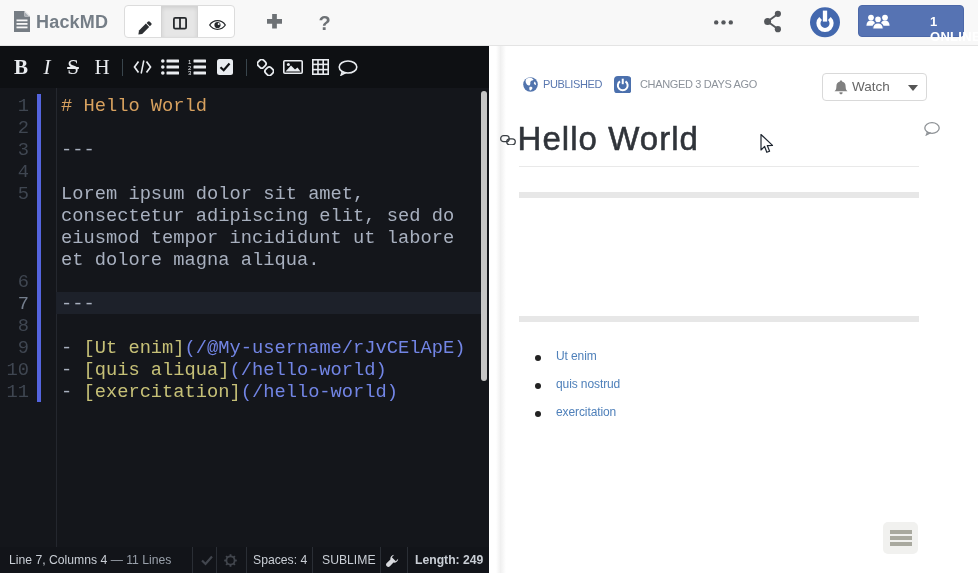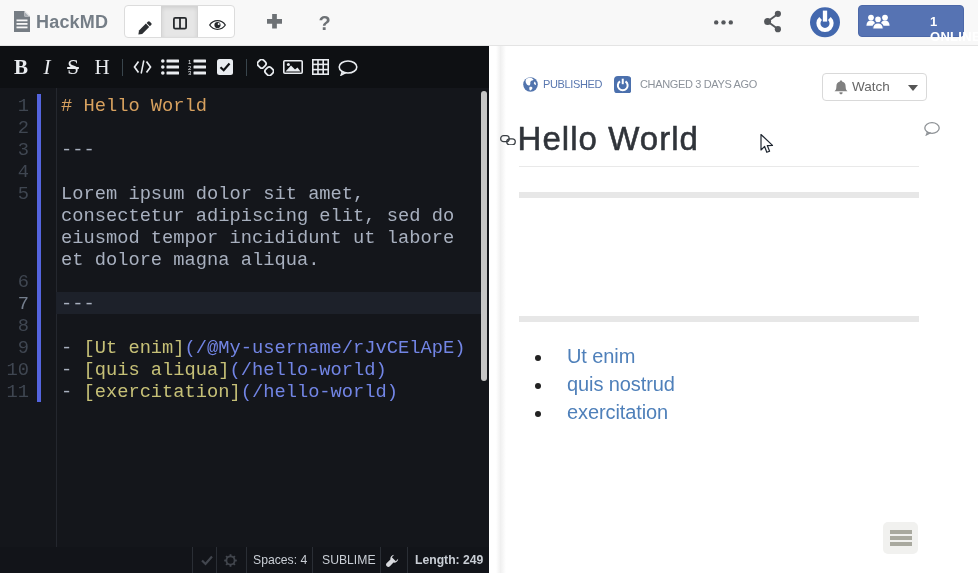--- a/index.html
+++ b/index.html
@@ -40,21 +40,21 @@
 .meta11 { font-size:11px; letter-spacing:-0.35px; }
 #pub-txt { left:54px; top:32px; color:#5a78b0; }
 #chg-txt { left:151px; top:32px; color:#8d939b; }
 #watchbtn { left:333px; top:27px; width:105px; height:28px; background:#fff; border:1px solid #d9d9d9; border-radius:4px; }
 #watch-txt { left:363px; top:33px; font-size:13.5px; color:#666; }
 #h1 { left:28.5px; top:72.3px; font-size:33px; line-height:42px; color:#30343a; -webkit-text-stroke:0.55px #30343a; letter-spacing:1.05px; }
 #h1border { left:30px; top:120px; width:400px; height:1px; background:#e9e9e9; }
 .hr { left:30px; width:400px; height:5.5px; background:#e7e7e7; }
 #para { left:31px; top:176px; font-size:17px; line-height:24.2px; color:#38393b; letter-spacing:-0.1px; }
 .li-dot { width:6px; height:6px; border-radius:50%; background:#222; }
-#list { left:78px; top:297px; font-size:20px; line-height:27.9px; color:#4f80ba; letter-spacing:-0.1px; }
+#list { left:67px; top:297px; font-size:12px; line-height:27.9px; color:#4f80ba; letter-spacing:-0.1px; }
 #hambtn { left:394px; top:476px; width:35px; height:32px; background:#f1f1ef; border-radius:5px; }
 .hbar { position:absolute; left:6.5px; width:22px; height:3.6px; background:#a9a99f; }
 </style>
 </head>
 <body>
 
 <div id="navbar" class="abs">
   <svg class="abs" style="left:14px;top:11px" width="16" height="21" viewBox="0 0 16 21">
     <path d="M0 0 L10.5 0 L16 5.5 L16 21 L0 21 Z" fill="#767d84"></path>
     <path d="M10.5 0 L10.5 5.5 L16 5.5 Z" fill="#f8f8f8"></path>
@@ -212,20 +212,21 @@
 et dolore magna aliqua.
 
 ---
 
 - <span class="tok-y">[Ut enim]</span><span class="tok-u">(/@My-username/rJvCElApE)</span>
 - <span class="tok-y">[quis aliqua]</span><span class="tok-u">(/hello-world)</span>
 - <span class="tok-y">[exercitation]</span><span class="tok-u">(/hello-world)</span></pre>
   <div id="vthumb" class="abs"></div>
 
   <div id="statusbar" class="abs">
+    <span class="st" style="left:9px;">Line 7, Columns 4 <span class="dim">— 11 Lines</span></span>
     <div class="ssep" style="left:192px;"></div>
     <svg class="abs" style="left:201px;top:8px" width="12" height="11" viewBox="0 0 12 11">
         <path d="M1 5.5 L4.5 9 L11 1.5" fill="none" stroke="#42464e" stroke-width="2.2"></path>
       </svg>
     <svg class="abs" style="left:224px;top:6.5px" width="13" height="13" viewBox="0 0 13 13">
         <circle cx="6.5" cy="6.5" r="4.1" fill="none" stroke="#42464e" stroke-width="1.8"></circle>
         <g stroke="#42464e" stroke-width="1.8">
           <line x1="6.5" y1="0.2" x2="6.5" y2="2.5"></line>
           <line x1="6.5" y1="10.5" x2="6.5" y2="12.8"></line>
           <line x1="0.2" y1="6.5" x2="2.5" y2="6.5"></line>

